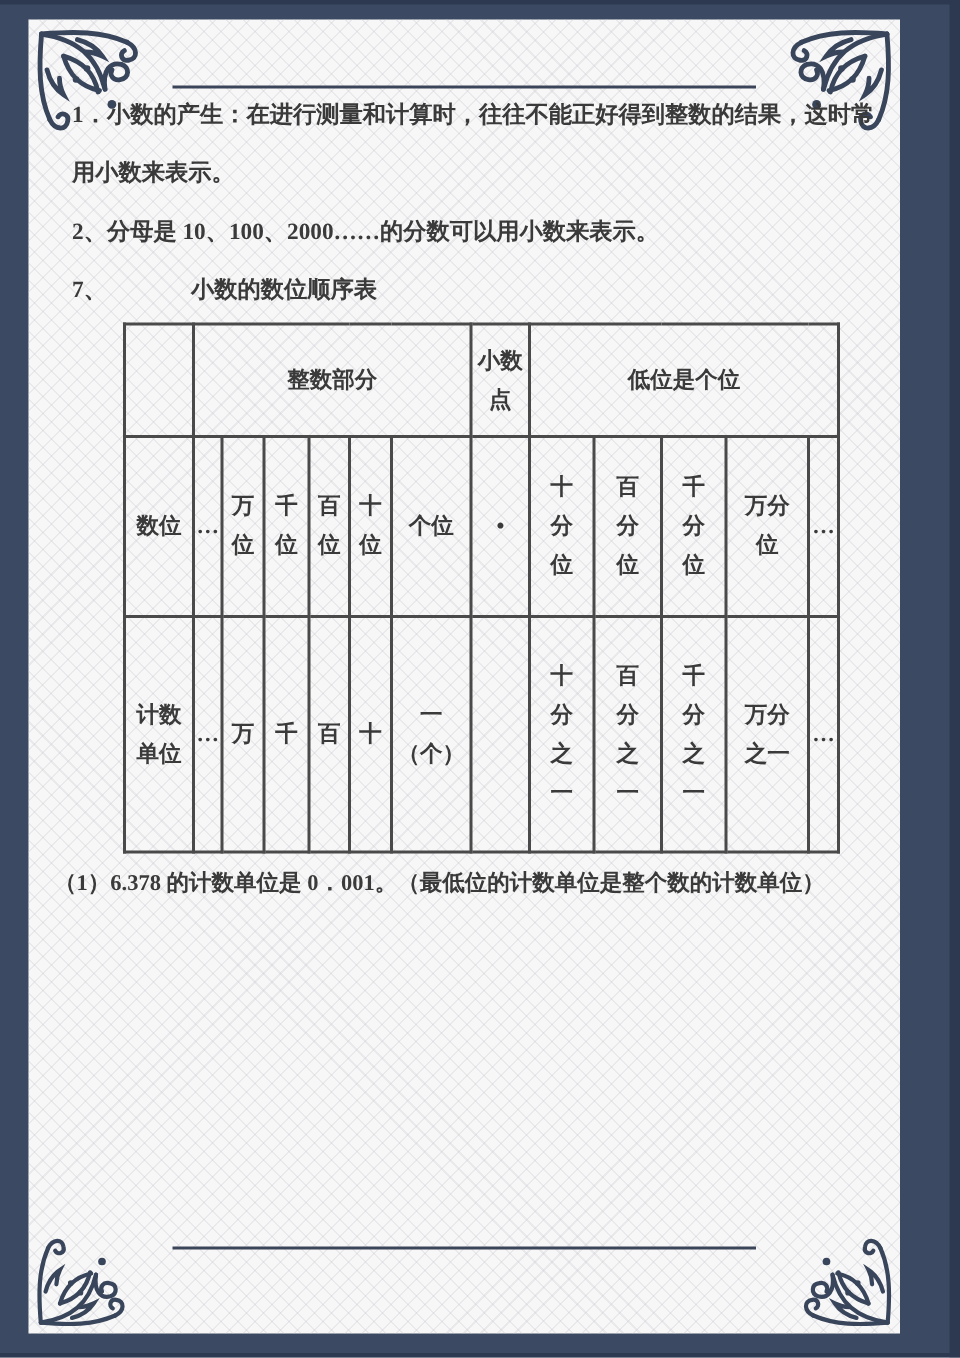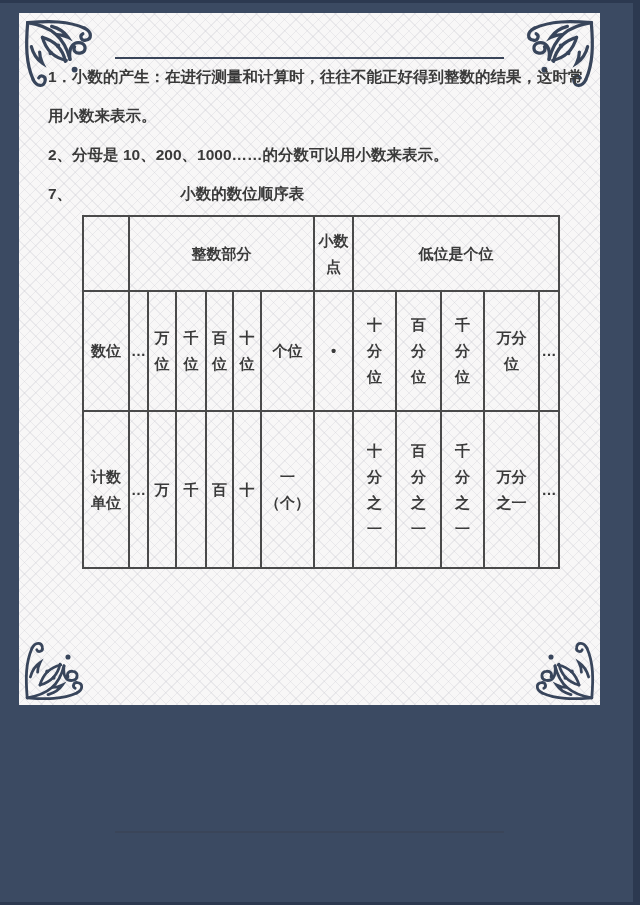--- a/index.html
+++ b/index.html
@@ -7,25 +7,26 @@
     width:640px;height:905px;position:relative;overflow:hidden;
     background:#3b4a62;
     font-family:"Liberation Sans","DejaVu Sans",sans-serif;
   }
   
   .edge-top{position:absolute;top:0;left:0;right:0;height:3px;background:#2c3950;}
   .edge-right{position:absolute;top:0;right:0;bottom:0;width:7px;background:#2c3950;}
   .edge-bottom{position:absolute;bottom:0;left:0;right:0;height:3px;background:#2c3950;}
 
   .page{
-    position:absolute;top:13px;left:19px;width:581px;height:692px;
+    position:absolute;top:13px;left:19px;width:581px;height:876px;
     background-color:#f8f7f7;
     background-image:
       repeating-linear-gradient(45deg, rgba(200,200,208,.30) 0, rgba(200,200,208,.30) 1px, transparent 1px, transparent 8px),
       repeating-linear-gradient(135deg, rgba(200,200,208,.30) 0, rgba(200,200,208,.30) 1px, transparent 1px, transparent 8px);
+    font-family: Liberation Serif, serif;
   }
 
   .rule{position:absolute;height:2px;background:#3a4559;left:96px;right:96px;}
   .rule.top{top:44px;}
   .rule.bottom{top:818px;}
 
   .flourish{position:absolute;width:92px;height:92px;}
   .flourish svg{width:100%;height:100%;display:block;}
   .fl-tl{top:6px;left:5px;}
   .fl-tr{top:6px;right:5px;transform:scaleX(-1);}
@@ -33,21 +34,21 @@
   .fl-br{bottom:4px;right:5px;width:80px;height:80px;transform:scale(-1,-1);}
 
   .content{
     position:absolute;top:0;left:0;right:0;bottom:0;
     padding:44px 7px 0 29px;box-sizing:border-box;
     color:#3a3a3a;font-weight:bold;font-size:15.5px;line-height:39px;
   }
   .content p{margin:0;white-space:pre-line;}
 
   .item7{display:flex;}
-  .item7 .ttl{margin-left:108px;}
+  .item7 .ttl{margin-left:56px;}
 
   table.pv{
     border-collapse:collapse;table-layout:fixed;
     margin:2px 16px 0 34px;width:476px;
   }
   table.pv td{
     border:2px solid #4a4a4a;
     text-align:center;vertical-align:middle;
     font-weight:bold;font-size:15px;color:#3a3a3a;
     line-height:26px;padding:1px;white-space:pre-line;overflow:hidden;
@@ -154,21 +155,21 @@
         <circle cx="55" cy="55" r="3.2"></circle>
           <circle cx="37" cy="29" r="2.4"></circle>
           <circle cx="29" cy="37" r="2.4"></circle>
       </g>
     </svg>
   </span>
 
   <div class="content">
     <p>1．小数的产生：在进行测量和计算时，往往不能正好得到整数的结果，这时常
 用小数来表示。</p>
-    <p>2、分母是 10、200、1000……的分数可以用小数来表示。</p>
+    <p>2、分母是 10、100、2000……的分数可以用小数来表示。</p>
 
     <div class="item7">
       <span>7、</span>
       <span class="ttl">小数的数位顺序表</span>
     </div>
 
     <table class="pv">
       <colgroup>
         <col style="width:46px">
           <col style="width:19px">
@@ -241,14 +242,15 @@
 分
 之
 一</td>
         <td>万分
 之一</td>
         <td>…</td>
       </tr>
     </tbody>
       </table>
 
+    <div class="footnote">（1）6.378 的计数单位是 0．001。（最低位的计数单位是整个数的计数单位）</div>
   </div>
 </div>
 
 </body></html>

